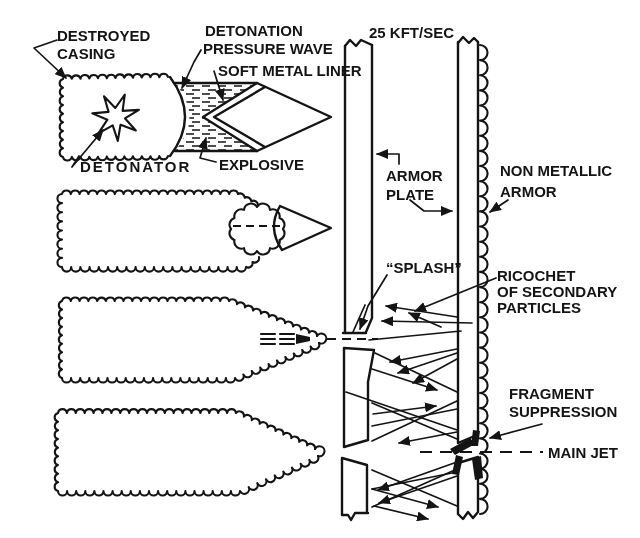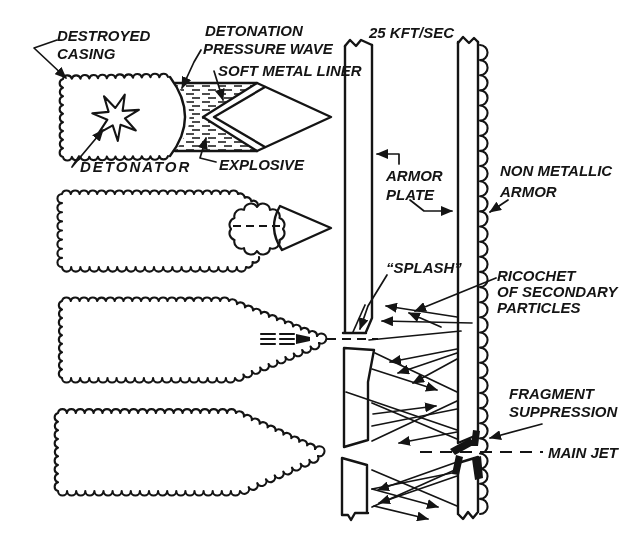--- a/index.html
+++ b/index.html
@@ -1,16 +1,16 @@
 <!DOCTYPE html>
 <html><head>
 <meta charset="utf-8">
 <style>
   html,body{margin:0;padding:0;background:#ffffff;}
-  #canvas{position:relative;width:640px;height:538px;background:#ffffff;overflow:hidden;font-style:italic;}
+  #canvas{position:relative;width:640px;height:538px;background:#ffffff;overflow:hidden;}
   svg{position:absolute;left:0;top:0;}
   .lbl{font-family:"Liberation Sans",sans-serif;font-weight:bold;font-size:15px;fill:#141414;}
   .lbl.sp2{letter-spacing:2px;}
   .ln{stroke:#141414;fill:none;stroke-width:2.4;stroke-linecap:round;stroke-linejoin:round;}
   .ln.w2{stroke-width:2.1;}
   .ln.thin{stroke-width:1.7;}
   .fillink{fill:#141414;stroke:none;}
   .dash{stroke:#141414;fill:none;stroke-width:2.2;}
 </style>
 </head>

